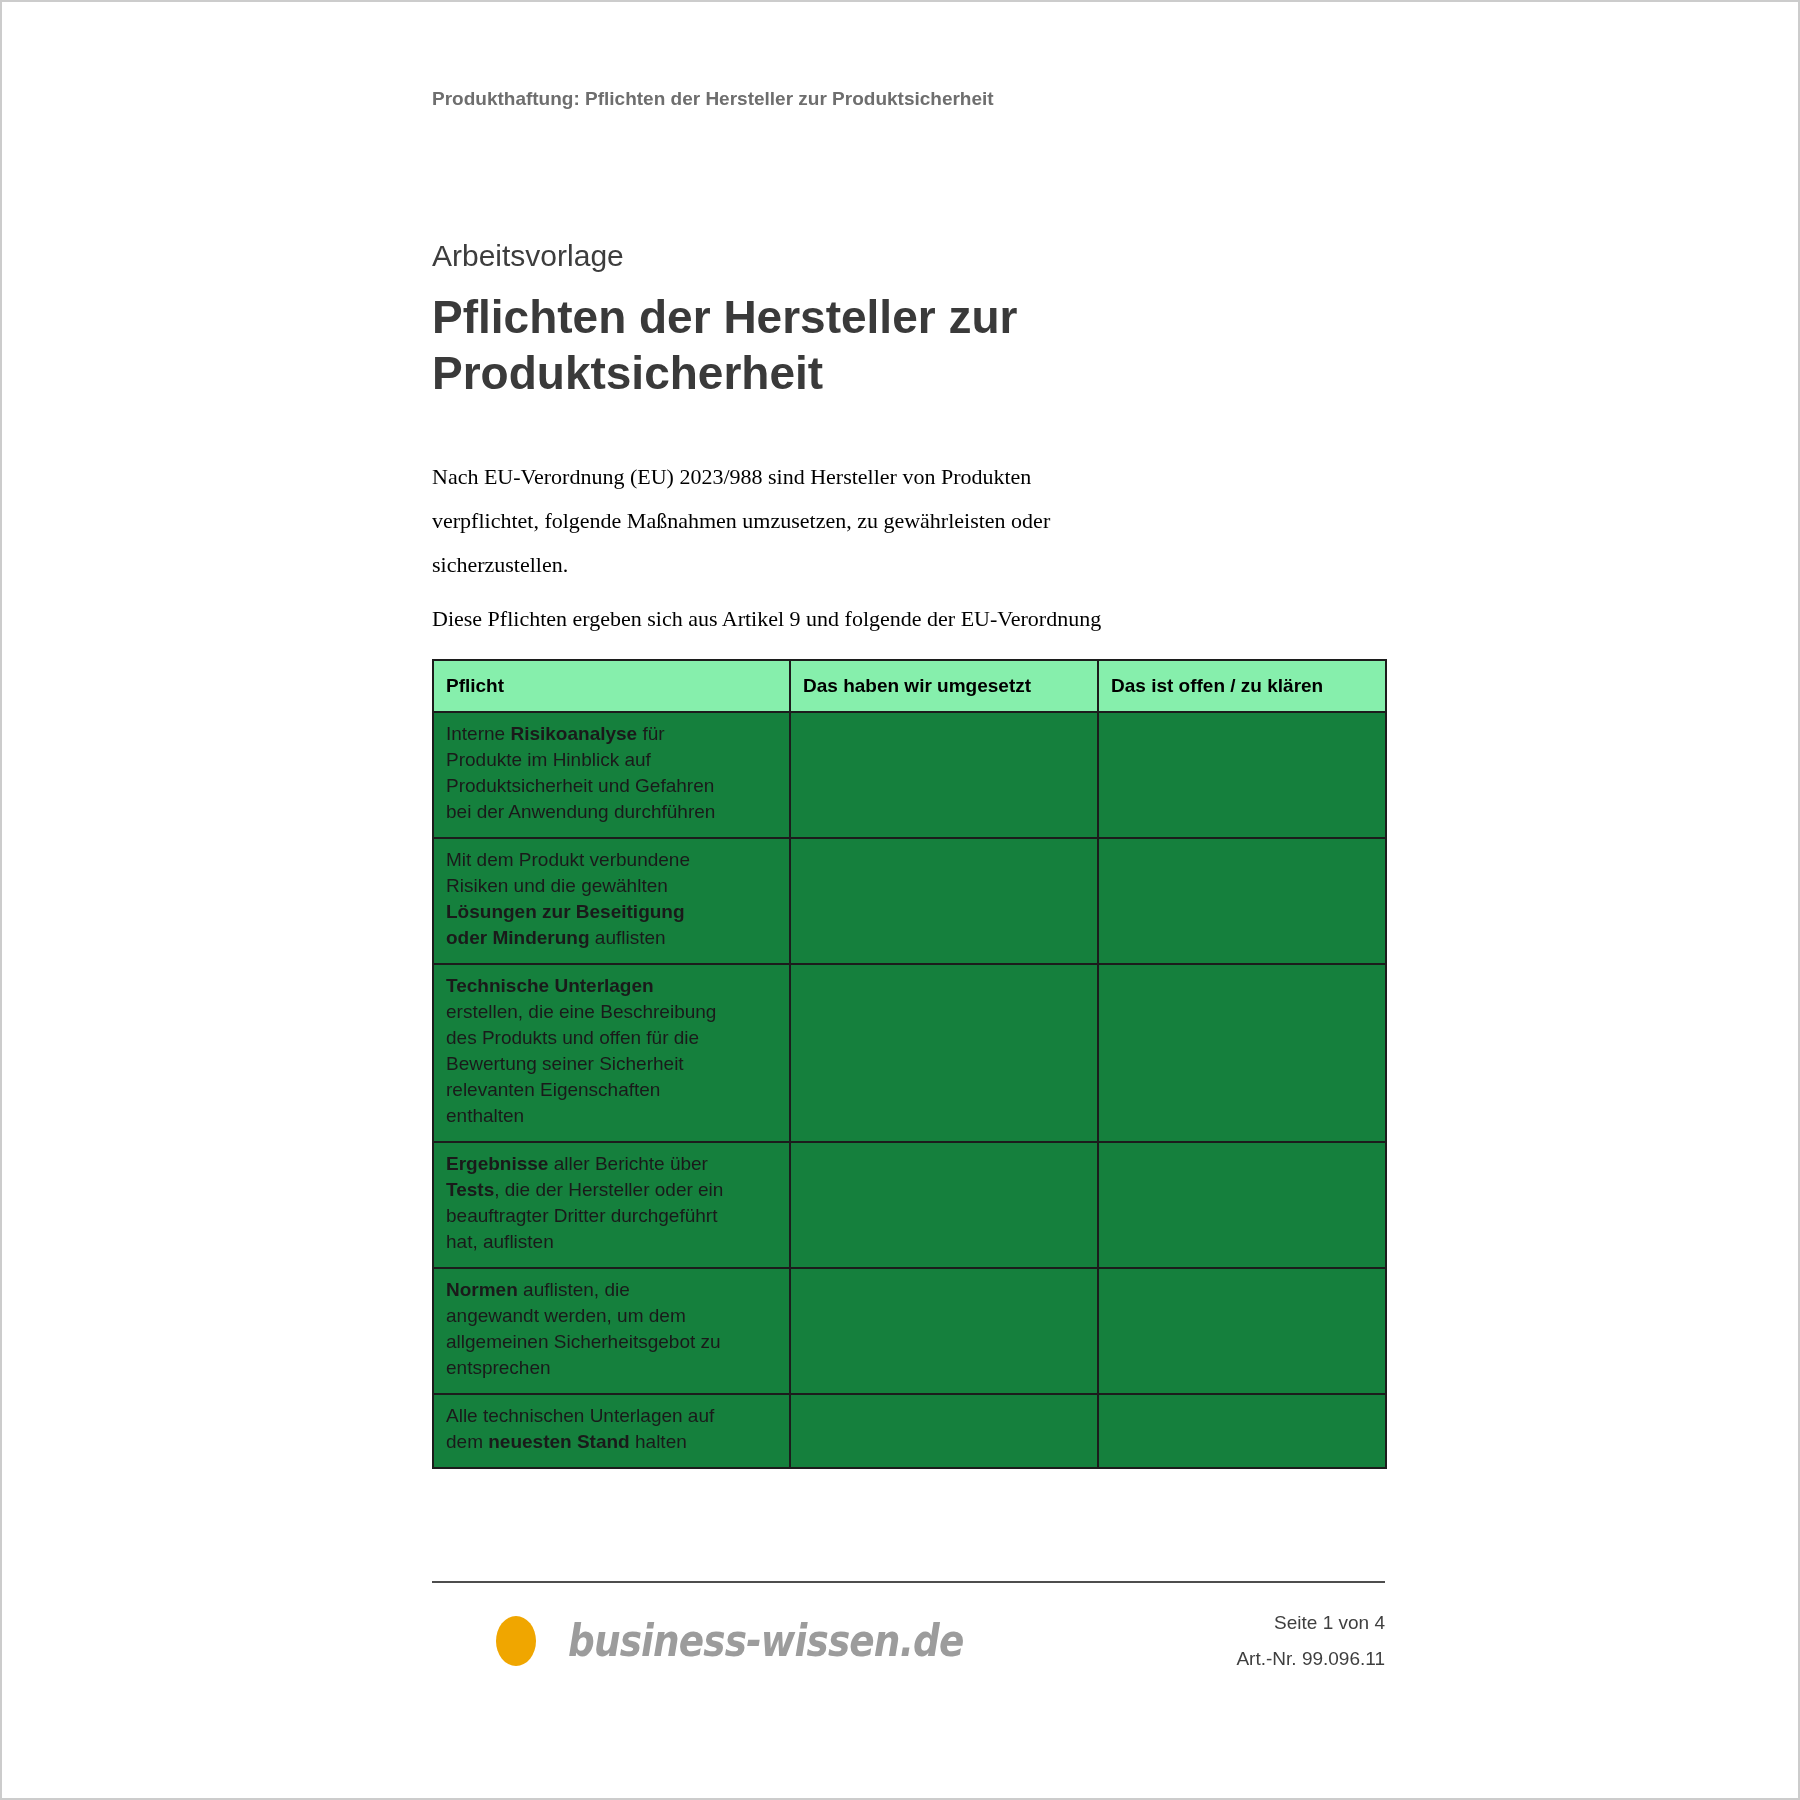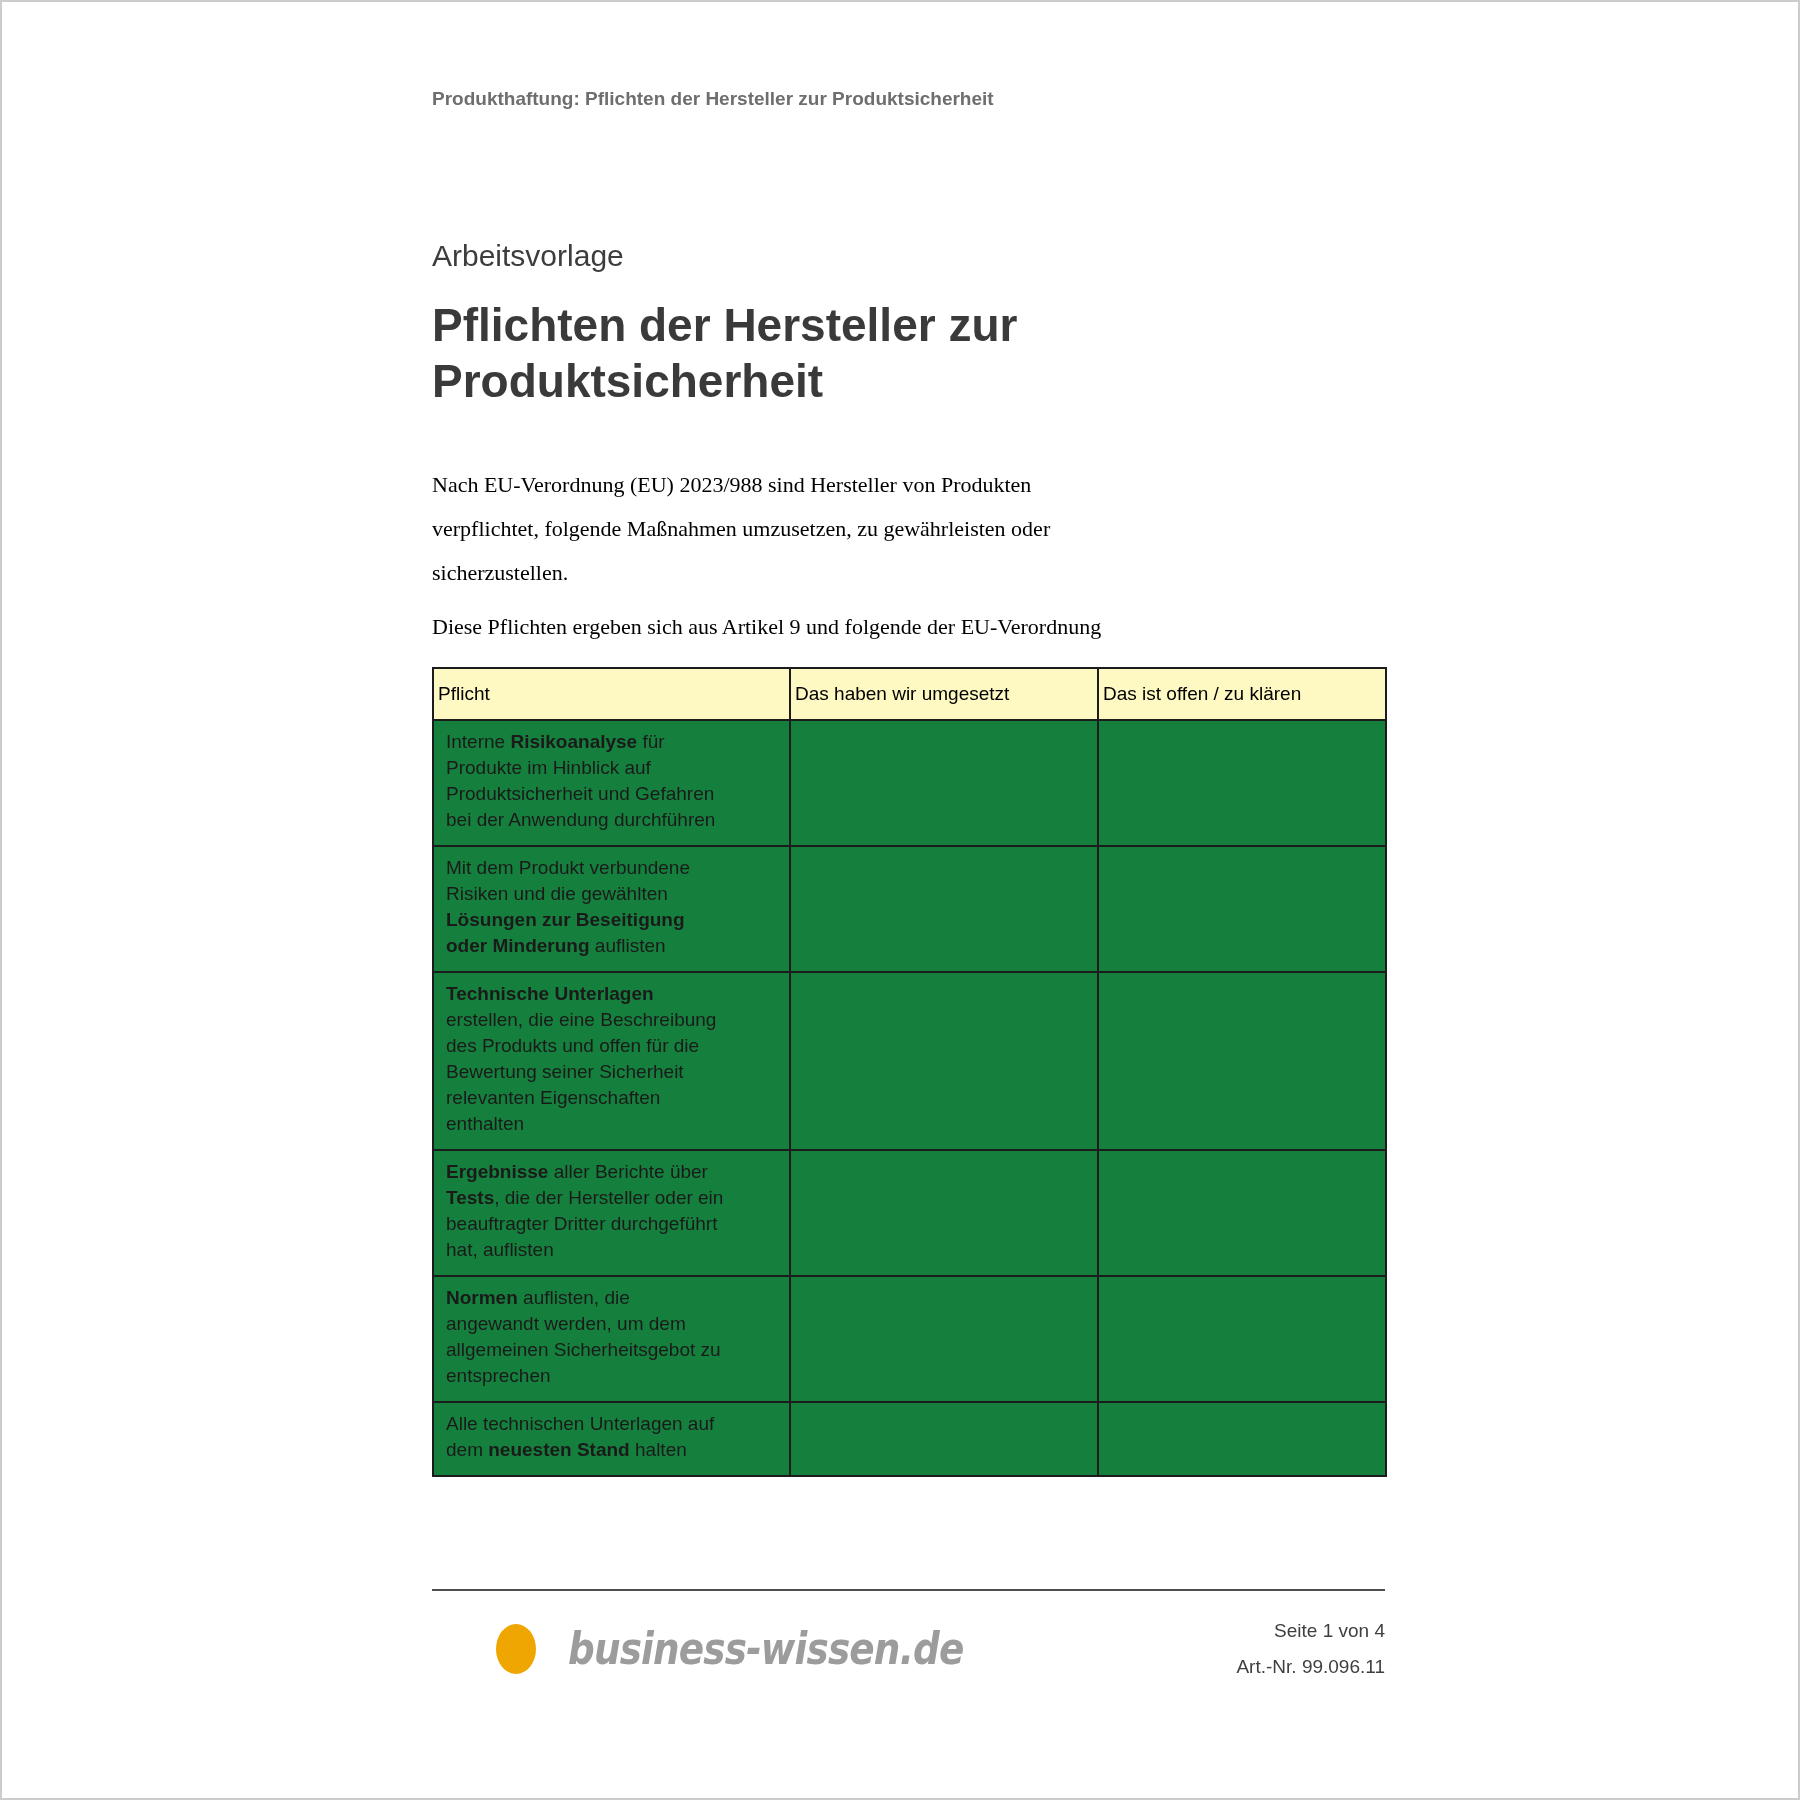--- a/index.html
+++ b/index.html
@@ -25,21 +25,21 @@
     color:#6e6e6e;
     line-height:22px;
   }
   .kicker{
     margin-top:128px;
     font-size:30px;
     color:#3d3d3d;
     line-height:35px;
   }
   .page-title{
-    margin-top:24px;
+    margin-top:16px;
     font-size:46px;
     font-weight:bold;
     color:#3a3a3a;
     line-height:56px;
   }
   .intro{
     font-family:"Liberation Serif",serif;
     font-size:22px;
     color:#000000;
   }
@@ -49,27 +49,27 @@
   table.duties{
     margin-top:18px;
     border-collapse:collapse;
     width:953px;
     table-layout:fixed;
   }
   table.duties col.c1{width:357px;}
   table.duties col.c2{width:308px;}
   table.duties col.c3{width:288px;}
   table.duties th{
-    background:#fef9c3;
+    background:#86efac;
     border:2px solid #1c1c1c;
     font-size:19px;
-    font-weight:normal;
+    font-weight:bold;
     color:#000000;
     text-align:left;
-    padding:14px 4px;
+    padding:14px 12px;
   }
   table.duties td{
     border:2px solid #1c1c1c;
     vertical-align:top;
     font-size:19px;
     line-height:26px;
     color:#1a1a1a;
     padding:8px 12px 12px 12px;
     background:#15803d;
   }

